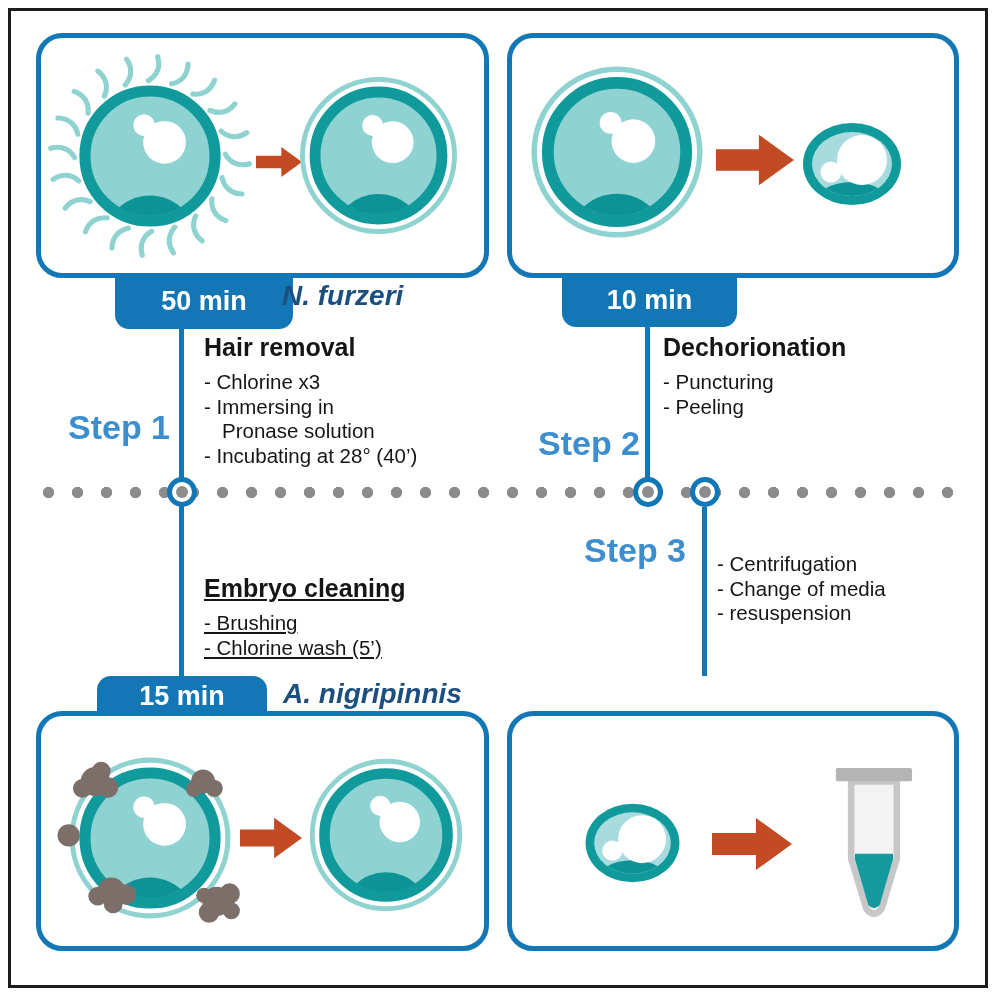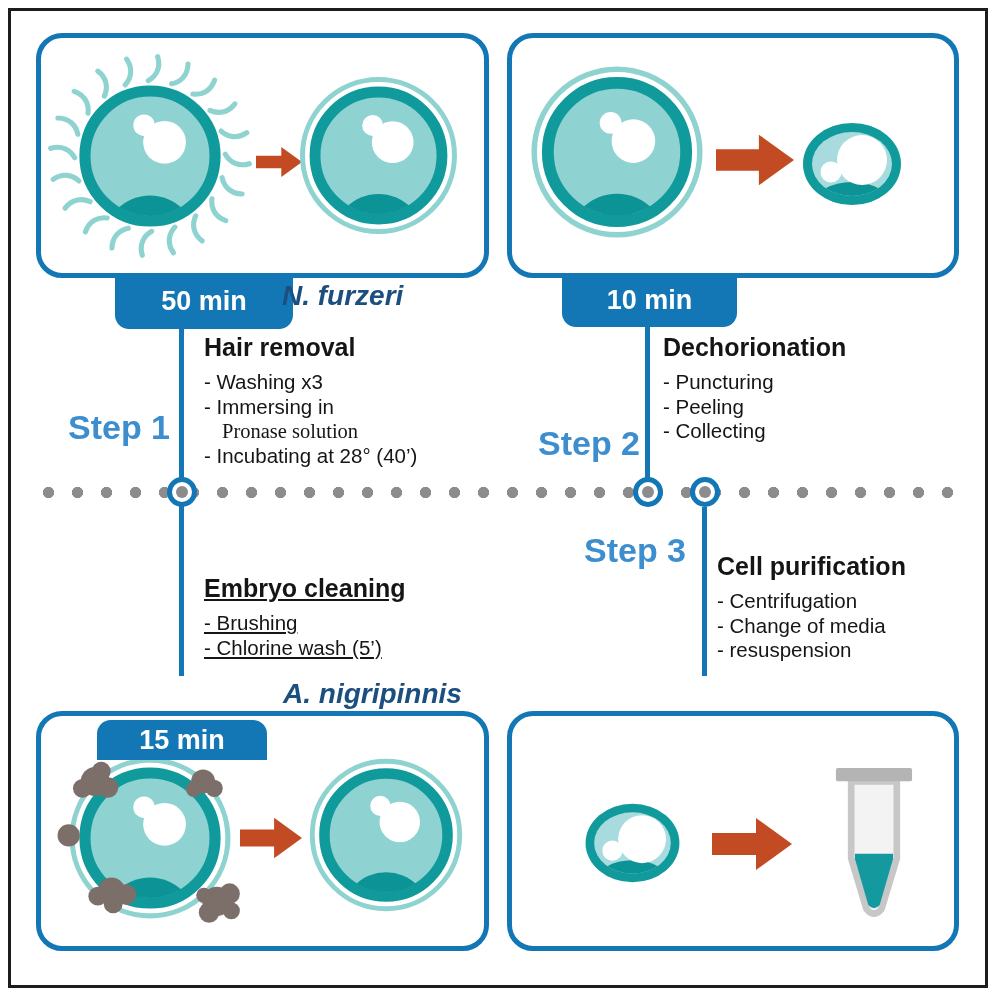--- a/index.html
+++ b/index.html
@@ -23,21 +23,21 @@
           background-image:radial-gradient(circle at 6.5px 6.5px,#8c8c8c 5.4px,rgba(0,0,0,0) 5.9px);
           background-size:29px 13px;background-repeat:repeat-x;}
 
   .node{position:absolute;width:30px;height:30px;box-sizing:border-box;border:5px solid #1377b5;
         border-radius:50%;background:#fff;z-index:3;}
   .node .node-dot{position:absolute;left:4px;top:4px;width:12px;height:12px;border-radius:50%;background:#8c8c8c;}
 
   .tblock{position:absolute;color:#151515;z-index:4;}
   .t-title{font-size:25px;font-weight:bold;margin:0 0 8px 0;}
   .t-item{font-size:20.5px;line-height:24.5px;}
-  .t-item.cont{padding-left:18px;font-family:Liberation Serif, serif;}
+  .t-item.cont{padding-left:18px;}
 
   .illus{position:absolute;}
 </style>
 </head>
 <body>
 
 <div class="canvas">
   <div class="frame"></div>
 
   <div class="panel" style="left:36px;top:33px;width:453px;height:245px;"></div>
@@ -59,48 +59,46 @@
   <div class="node" style="left:690px;top:477px;">
       <div class="node-dot"></div>
     </div>
 
   <div class="step-label" style="left:68px;top:408px;">Step 1</div>
   <div class="step-label" style="left:538px;top:424px;">Step 2</div>
   <div class="step-label" style="left:584px;top:531px;">Step 3</div>
 
   <div class="badge top" style="left:95px;top:273px;width:178px;height:56px;margin-left:20px;">50 min</div>
   <div class="badge top" style="left:562px;top:273px;width:175px;height:54px;">10 min</div>
-  <div class="badge bottom" style="left:97px;top:676px;width:170px;height:40px;margin-top:44px;">15 min</div>
+  <div class="badge bottom" style="left:97px;top:676px;width:170px;height:40px;">15 min</div>
 
   <div class="species" style="left:282px;top:280px;">N. furzeri</div>
   <div class="species" style="left:283px;top:678px;">A. nigripinnis</div>
 
   <div class="tblock" style="left:204px;top:333px;width:260px;">
     <div class="t-title">Hair removal</div>
-    <div class="t-item">- Washing x3</div>
+    <div class="t-item">- Chlorine x3</div>
     <div class="t-item">- Immersing in</div>
     <div class="t-item cont">Pronase solution</div>
     <div class="t-item">- Incubating at 28° (40’)</div>
   </div>
 
   <div class="tblock" style="left:663px;top:333px;width:260px;">
     <div class="t-title">Dechorionation</div>
     <div class="t-item">- Puncturing</div>
     <div class="t-item">- Peeling</div>
-    <div class="t-item">- Collecting</div>
   </div>
 
   <div class="tblock" style="left:204px;top:574px;width:260px;text-decoration:underline;">
     <div class="t-title">Embryo cleaning</div>
     <div class="t-item">- Brushing</div>
     <div class="t-item">- Chlorine wash (5’)</div>
   </div>
 
   <div class="tblock" style="left:717px;top:552px;width:250px;">
-    <div class="t-title">Cell purification</div>
     <div class="t-item">- Centrifugation</div>
     <div class="t-item">- Change of media</div>
     <div class="t-item">- resuspension</div>
   </div>
 
   <svg class="illus" style="left:43px;top:49px;width:214px;height:214px;" viewBox="-125 -125 250 250">
     <defs>
         <clipPath id="c1">
           <circle cx="0" cy="0" r="70"></circle>
         </clipPath>

